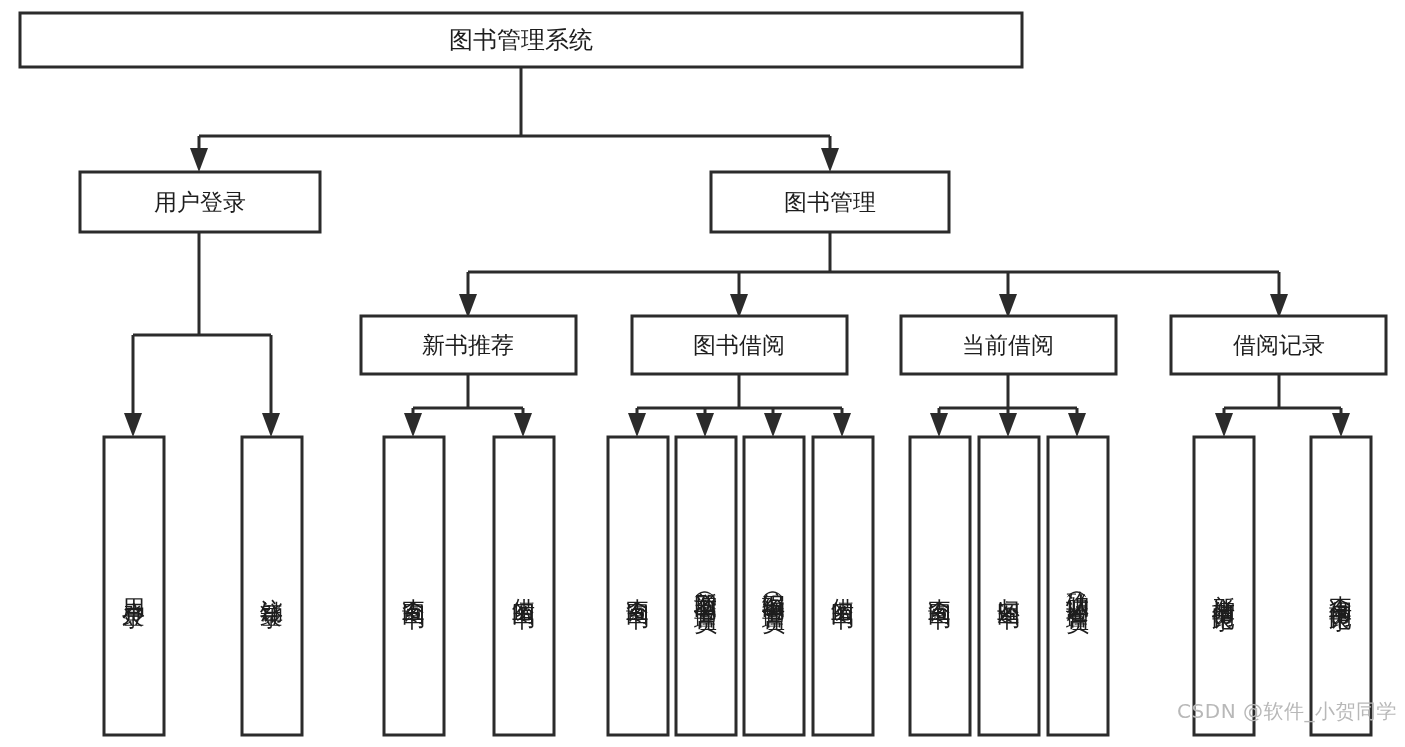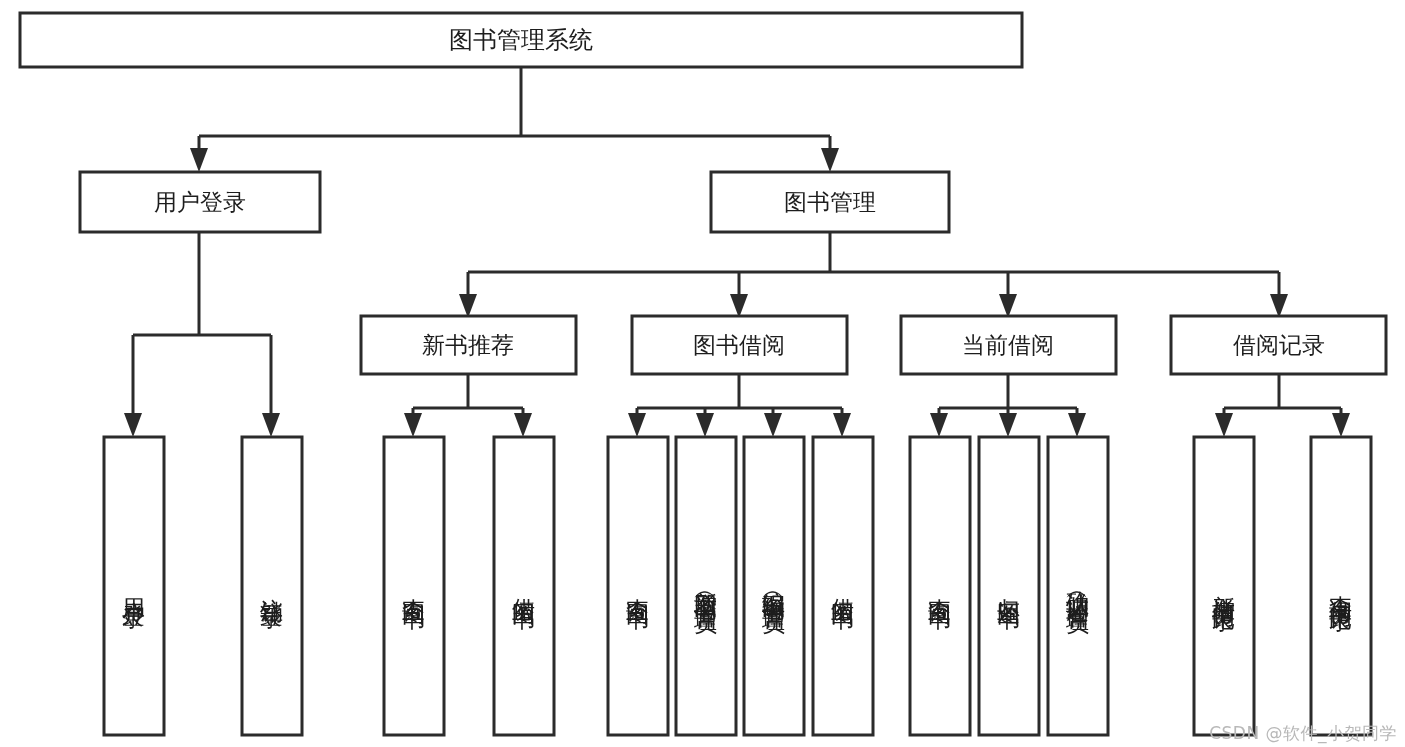--- a/index.html
+++ b/index.html
@@ -56,23 +56,23 @@
     text-orientation: upright;
     text-anchor: middle;
     letter-spacing: 3px;
   }
   .title-label {
     font-size: 24px;
   }
   .watermark {
     position: absolute;
     right: 8px;
-    bottom: 2px;
-    font-family: "DejaVu Sans", "Liberation Sans", sans-serif;
-    font-size: 17px;
+    bottom: 22px;
+    font-family: "DejaVu Sans", "Liberation Sans", sans-serif;
+    font-size: 20px;
     color: #b8b8b8;
     letter-spacing: 0.5px;
     white-space: nowrap;
     pointer-events: none;
   }
 </style>
 </head>
 <body>
 
 <div id="diagram-root">

